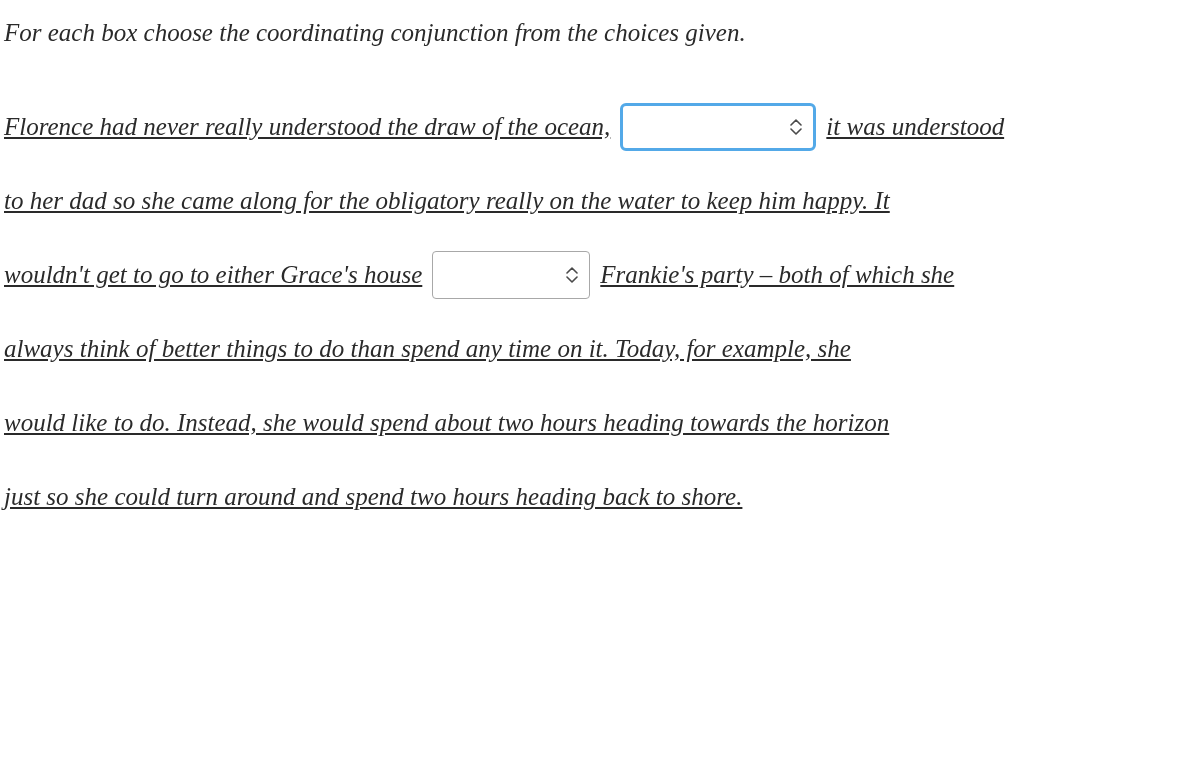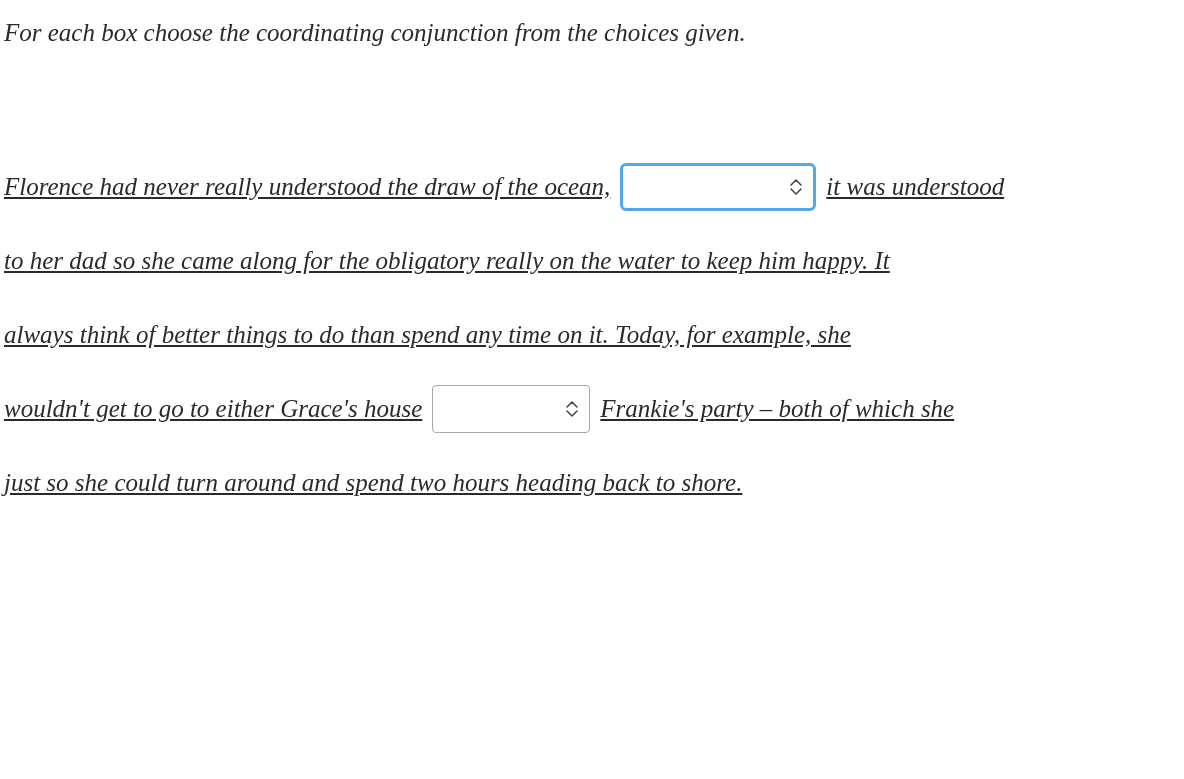--- a/index.html
+++ b/index.html
@@ -13,21 +13,21 @@
   .page {
     padding: 18px 0 0 4px;
     font-family: "Comic Sans MS", "Segoe Script", "Chalkboard SE", cursive;
     font-style: italic;
     font-size: 25px;
     color: #2a2a2a;
     line-height: 1.2;
     white-space: nowrap;
   }
   .instructions {
-    margin-bottom: 102px;
+    margin-bottom: 42px;
   }
   .line {
     height: 74px;
     display: flex;
     align-items: center;
     white-space: nowrap;
     text-decoration: underline;
   }
   span.txt {
     display: inline;
@@ -89,36 +89,39 @@
     </span>
     <span class="txt">it was understood</span>
   </div>
 
   <div class="line">
     <span class="txt">to her dad so she came along for the obligatory really on the water to keep him happy. It</span>
   </div>
 
 
   <div class="line">
-    <span class="txt">always think of better things to do than spend any time on it. Today, for example, she</span>
-  </div>
-
-  <div class="line">
     <span class="txt">wouldn't get to go to either Grace's house</span>
     <span class="select-wrap sw3">
       <span class="chevrons">
         <svg class="chev" viewBox="0 0 14 8">
             <polyline points="2,6 7,1 12,6" fill="none" stroke="#4a4a4a" stroke-width="1.6" stroke-linecap="round" stroke-linejoin="round"></polyline>
           </svg>
         <svg class="chev" viewBox="0 0 14 8">
             <polyline points="2,2 7,7 12,2" fill="none" stroke="#4a4a4a" stroke-width="1.6" stroke-linecap="round" stroke-linejoin="round"></polyline>
           </svg>
       </span>
     </span>
     <span class="txt">Frankie's party – both of which she</span>
   </div>
 
+  <div class="line">
+    <span class="txt">always think of better things to do than spend any time on it. Today, for example, she</span>
+  </div>
+
+  <div class="line">
+    <span class="txt">would like to do. Instead, she would spend about two hours heading towards the horizon</span>
+  </div>
 
   <div class="line">
     <span class="txt">just so she could turn around and spend two hours heading back to shore.</span>
   </div>
 
 </div>
 
 </body></html>

